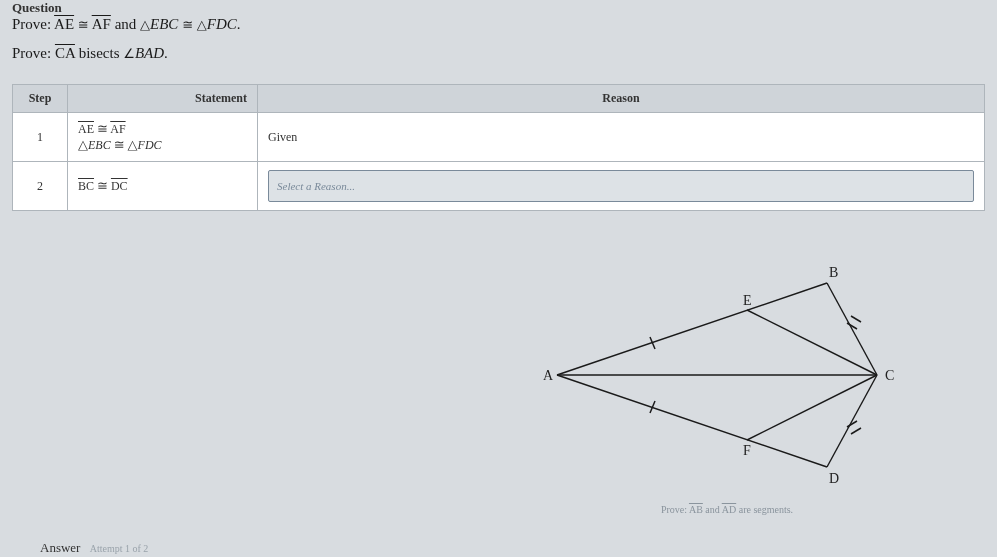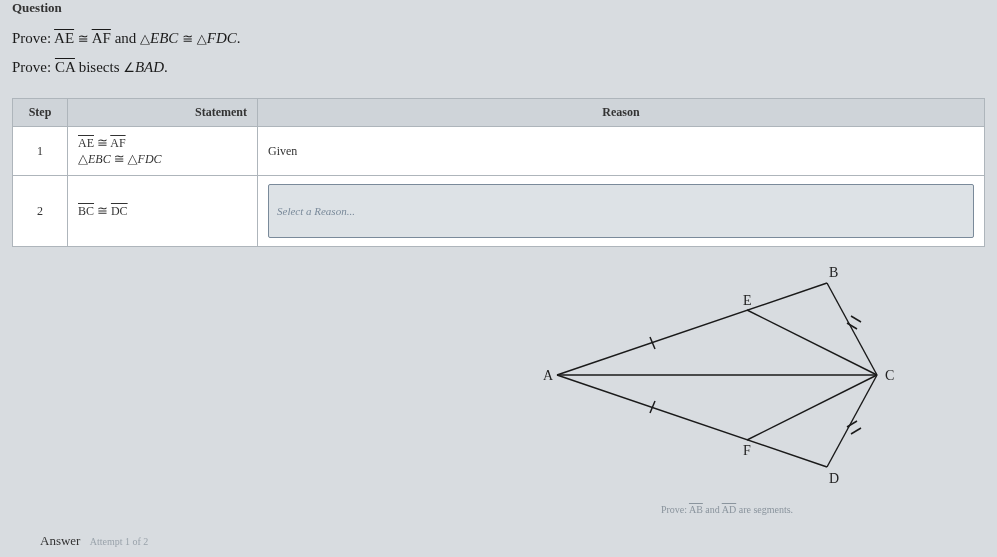--- a/index.html
+++ b/index.html
@@ -9,21 +9,20 @@
       width: 997px;
       height: 557px;
       padding: 0 12px;
       color: #222;
       position: relative;
       overflow: hidden;
     }
     .question-label {
       font-size: 13px;
       font-weight: bold;
-      margin-bottom: 14px;
       color: #333;
     }
     .problem-text {
       font-size: 15px;
       margin-bottom: 12px;
       color: #1a1a1a;
     }
     .overline {
       text-decoration: overline;
     }
@@ -56,21 +55,21 @@
       color: #333;
     }
     .proof-table td.step-cell { text-align: center; font-weight: normal; }
     .proof-table td.stmt-cell { text-align: left; }
     .proof-table td.reason-cell { }
 
     .reason-select {
       width: 100%;
       border: 1px solid #7a8a9a;
       background: #dde2e6;
-      padding: 20px 8px;
+      padding: 9px 8px;
       font-size: 11px;
       color: #7a8a9a;
       font-style: italic;
       border-radius: 2px;
       cursor: pointer;
     }
 
     .figure-container {
       position: absolute;
       right: 60px;
@@ -81,21 +80,21 @@
     .figure-note {
       position: absolute;
       bottom: 0;
       left: 50%;
       transform: translateX(-50%);
       font-size: 10px;
       color: #8a949d;
     }
     .answer-label {
       position: absolute;
-      bottom: 8px;
+      bottom: 1px;
       left: 40px;
       font-size: 13px;
       color: #333;
     }
     .answer-sub {
       font-size: 10px;
       color: #9aa3ab;
       margin-left: 6px;
     }
   </style>

